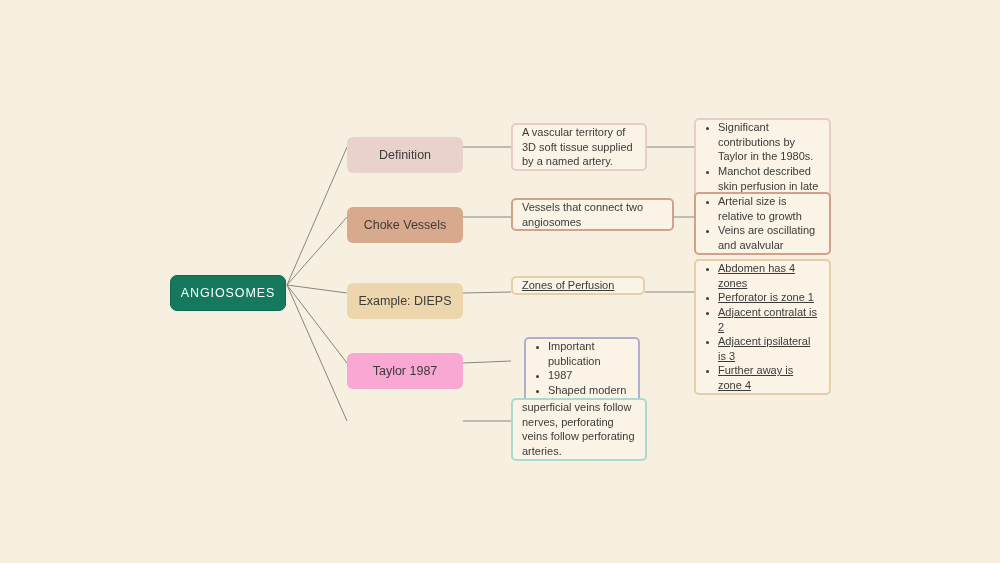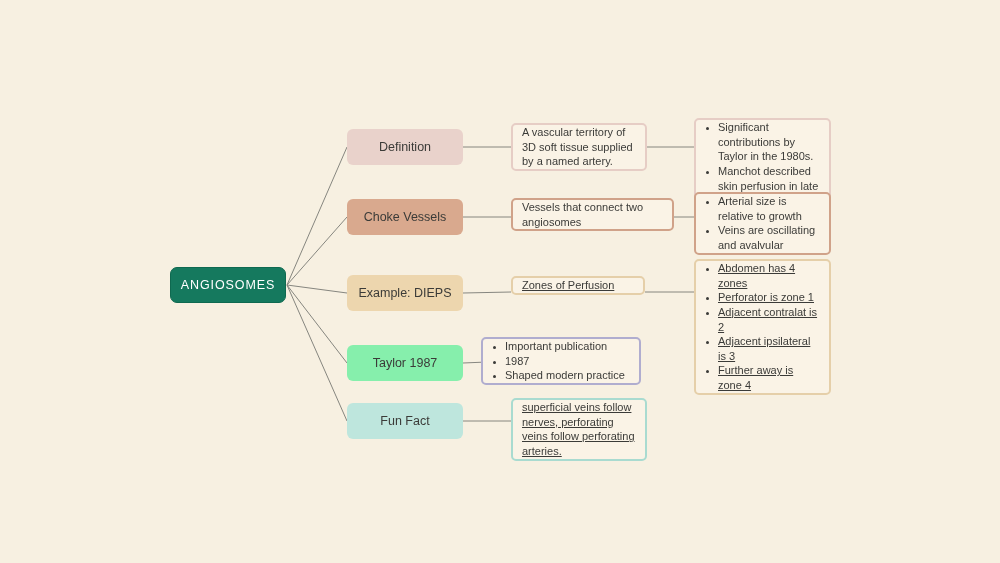--- a/index.html
+++ b/index.html
@@ -30,20 +30,21 @@
     pointer-events: none;
   }
   .node {
     position: absolute;
     box-sizing: border-box;
     border-radius: 6px;
     display: flex;
     align-items: center;
     justify-content: center;
     text-align: center;
+    margin-top: 8px;
   }
   .root-node {
     left: 170px;
     top: 267px;
     width: 116px;
     height: 36px;
     background: #15795e;
     border: 1px solid #0f6950;
     border-radius: 7px;
     color: #ffffff;
@@ -53,21 +54,21 @@
   .branch {
     width: 116px;
     height: 36px;
     left: 347px;
     font-size: 12.5px;
     color: #3b3b38;
   }
   .branch-definition { top: 129px; background: #e9d2cb; }
   .branch-choke      { top: 199px; background: #d9a98e; }
   .branch-dieps      { top: 275px; background: #edd6ae; }
-  .branch-taylor     { top: 345px; background: #86efac; }
+  .branch-taylor     { top: 345px; background: #f9a8d4; }
   .branch-funfact    { top: 403px; background: #bee6dd; }
 
   .detail {
     position: absolute;
     box-sizing: border-box;
     background: #faf3e6;
     border-radius: 5px;
     border: 2px solid #000000;
     padding: 0 9px;
     font-size: 11px;
@@ -87,33 +88,33 @@
     padding: 0;
   }
   .detail li::marker {
     font-size: 9px;
   }
 
   
   .mid-definition { left: 511px; top: 123px; width: 136px; }
   .mid-choke      { left: 511px; top: 198px; width: 163px; }
   .mid-dieps      { left: 511px; top: 276px; width: 134px; }
-  .mid-taylor     { left: 481px; top: 337px; width: 160px; }
+  .mid-taylor     { left: 524px; top: 337px; width: 116px; }
   .mid-funfact    { left: 511px; top: 398px; width: 136px; }
 
   
   .right-definition { left: 694px; top: 118px; width: 137px; }
   .right-choke      { left: 694px; top: 192px; width: 137px; }
   .right-dieps      { left: 694px; top: 259px; width: 137px; }
 
   .bd-pink   { border-color: #e6cdc5; }
   .bd-tan    { border-color: #d0a289; }
   .bd-sand   { border-color: #e5cfa9; text-decoration: underline; }
   .bd-purple { border-color: #b0adcf; }
-  .bd-mint   { border-color: #a9dbd0; text-decoration: underline; }
+  .bd-mint   { border-color: #a9dbd0; }
 </style>
 </head>
 <body>
 
 <div id="canvas">
 
   <svg class="edges" viewBox="0 0 1000 563">
 
     <line x1="287" y1="285" x2="347" y2="147" stroke="#86867f" stroke-width="1"></line>
     <line x1="287" y1="285" x2="347" y2="217" stroke="#86867f" stroke-width="1"></line>
@@ -141,23 +142,20 @@
   </div>
   <div class="node branch branch-choke">
     <span>Choke Vessels</span>
   </div>
   <div class="node branch branch-dieps">
     <span>Example: DIEPS</span>
   </div>
   <div class="node branch branch-taylor">
     <span>Taylor 1987</span>
   </div>
-  <div class="node branch branch-funfact">
-    <span>Fun Fact</span>
-  </div>
 
   <div class="detail mid-definition bd-pink">
     <p>A vascular territory of 3D soft tissue supplied by a named artery.</p>
   </div>
 
   <div class="detail mid-choke bd-tan">
     <p>Vessels that connect two angiosomes</p>
   </div>
 
   <div class="detail mid-dieps bd-sand">

